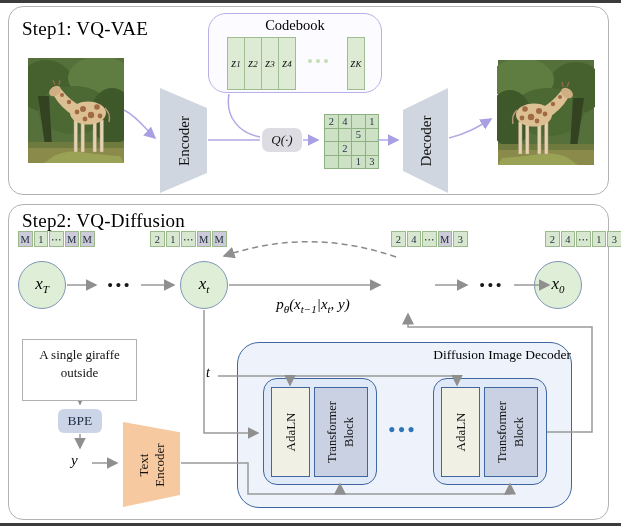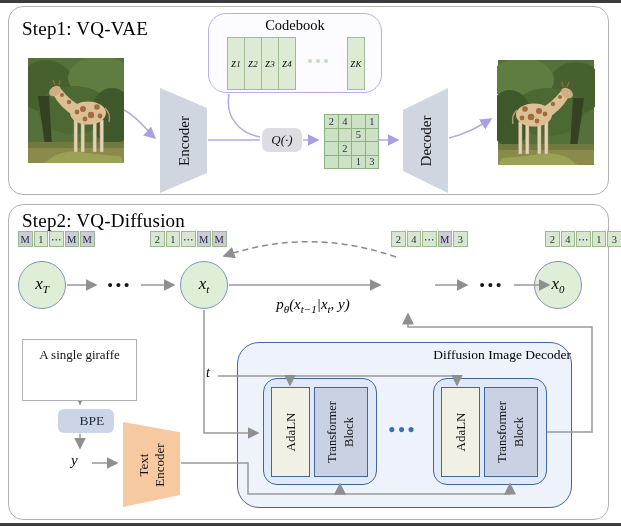--- a/index.html
+++ b/index.html
@@ -47,21 +47,21 @@
   .state-label{font-size:17px;font-style:italic;color:#000;}
   .state-label sub,.formula sub{font-size:11px;font-style:italic;}
   
   .formula{position:absolute;font-size:15px;font-style:italic;text-align:center;color:#000;white-space:nowrap;}
   .math-sm{position:absolute;font-style:italic;color:#000;}
   .dots-black{position:absolute;top:277px;text-align:center;font-size:15px;font-weight:bold;letter-spacing:3px;color:#1a1a1a;width:44px;}
   
   .prompt-box{position:absolute;left:22px;top:327px;width:115px;height:62px;border:1px solid #b0b0b0;background:#fff;
               box-sizing:border-box;text-align:center;font-size:13px;line-height:1.42;padding-top:6px;margin-top:12px;}
   .bpe-box{position:absolute;left:58px;top:409px;width:44px;height:24px;background:#cbd5e7;border-radius:6px;
-           display:flex;align-items:center;justify-content:center;font-size:13.5px;color:#1c2b44;padding-left:12px;}
+           display:flex;align-items:center;justify-content:center;font-size:13.5px;color:#1c2b44;}
   
   .dec-outer{position:absolute;left:237px;top:342px;width:335px;height:166px;border:1.6px solid #3f66a0;
              border-radius:22px;background:#eef3fb;box-sizing:border-box;}
   .dec-title{position:absolute;top:4px;left:0;width:100%;text-align:right;font-size:13.5px;color:#000;}
   .group{position:absolute;top:378px;width:114px;height:107px;border:1.4px solid #3f66a0;border-radius:14px;
          background:#dfe9f7;box-sizing:border-box;}
   .inner-box{position:absolute;top:387px;height:90px;border:1.4px solid #3f66a0;box-sizing:border-box;}
   .adaln{width:39px;background:#f1f0e4;font-size:13px;}
   .tblock{width:54px;background:#c9d1e3;font-size:12.5px;}
   .tblock .vtext{line-height:1.35;}
@@ -249,20 +249,21 @@
 
   <div class="dots-black txt" style="left:98px;">•••</div>
   <div class="dots-black txt" style="left:470px;">•••</div>
 
   <div class="formula txt" style="left:233px;top:296px;width:160px;">
     <span>p</span><sub>θ</sub><span>(x</span><sub>t−1</sub><span>|x</span><sub>t</sub><span>, y)</span>
   </div>
 
   <div class="prompt-box txt">
     <span style="display:block;">A single giraffe</span>
+    <span style="display:block;">outside</span>
   </div>
   <div class="bpe-box txt">BPE</div>
   <div class="math-sm txt" style="left:71px;top:452px;font-size:15px;">y</div>
   <div class="math-sm txt" style="left:206px;top:365px;font-size:14px;">t</div>
 
   <div class="trap tenc-shape">
     <span class="vtext">
       <span style="display:block;">Text</span>
       <span style="display:block;">Encoder</span>
     </span>

